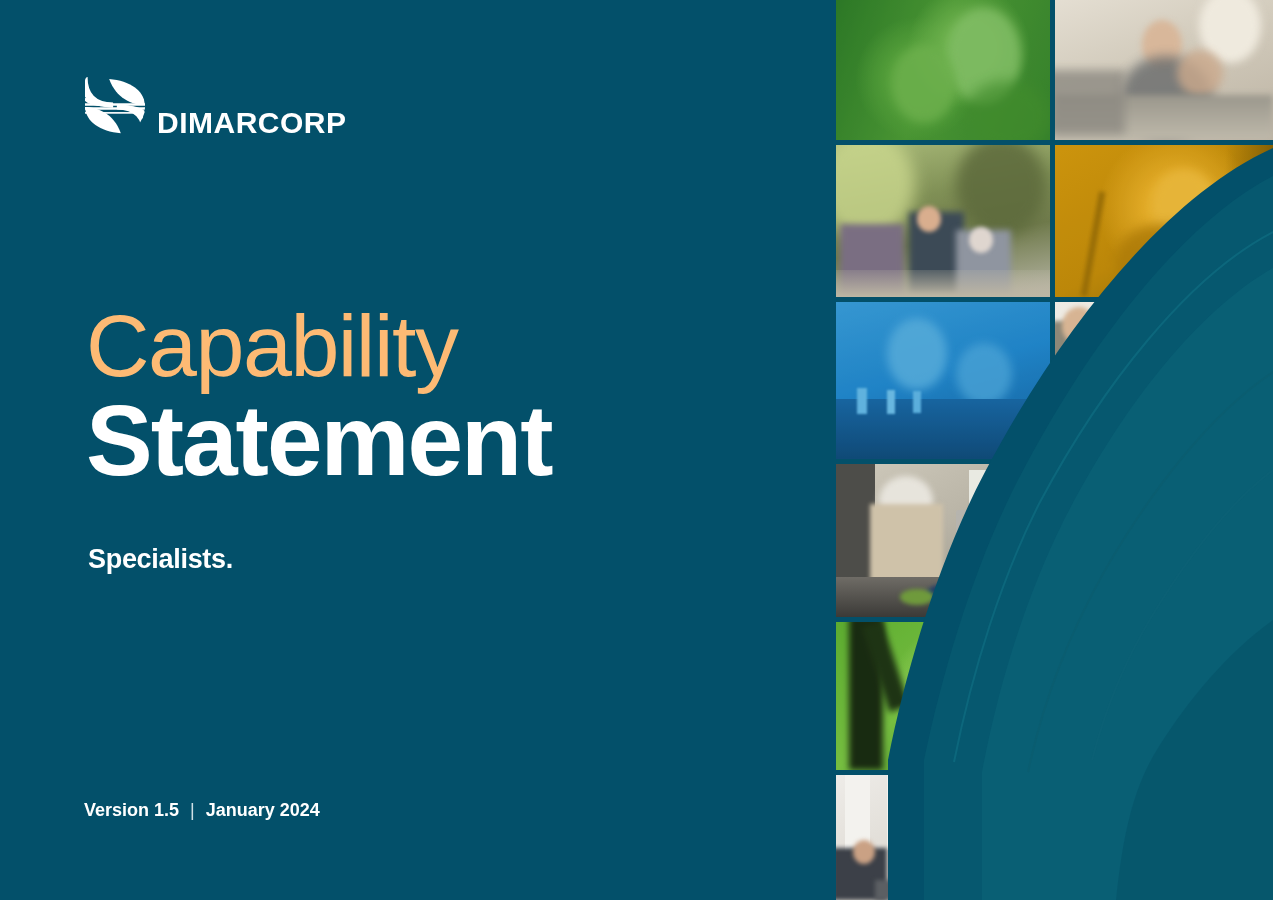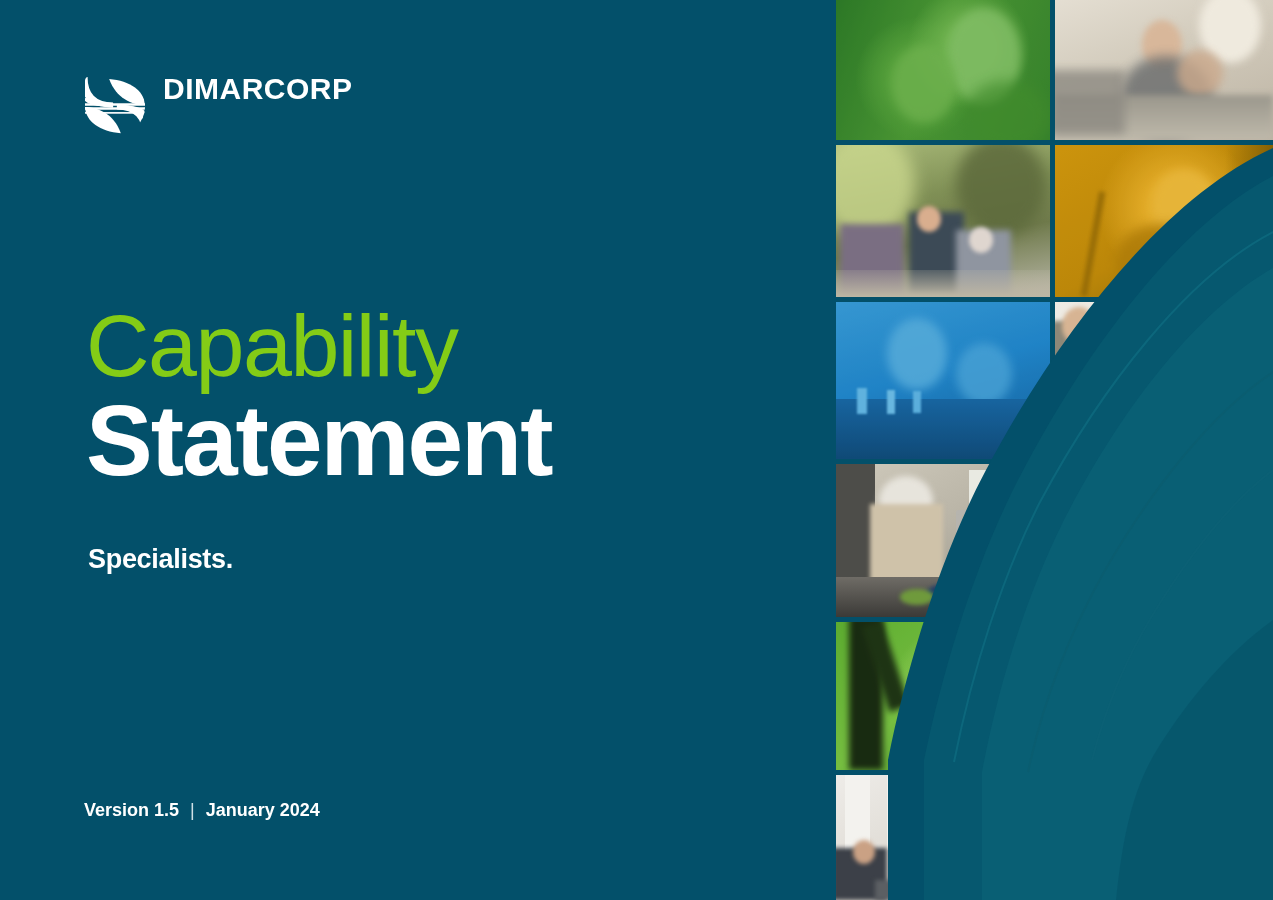--- a/index.html
+++ b/index.html
@@ -23,22 +23,22 @@
     width: 836px; height: 900px;
     background: #03506A;
     z-index: 2;
   }
 
   
   .logo-lockup {
     position: absolute;
     left: 84px; top: 74px;
     display: flex;
-    align-items: flex-start;
-    gap: 17px;
+    align-items: flex-end;
+    gap: 11px;
   }
   .logo-mark {
     width: 62px; height: 64px;
     flex: 0 0 auto;
     display: block;
   }
   .logo-words {
     display: flex;
     flex-direction: column;
     justify-content: center;
@@ -60,21 +60,21 @@
     white-space: nowrap;
   }
 
   
   .title-block {
     position: absolute;
     left: 86px; top: 300px;
     width: 720px;
   }
   .title-light {
-    color: #84cc16;
+    color: #fdba74;
     font-size: 88px;
     font-weight: 400;
     letter-spacing: -1.5px;
     line-height: 1.05;
     margin: 0;
   }
   .title-bold {
     color: #ffffff;
     font-size: 100px;
     font-weight: bold;

